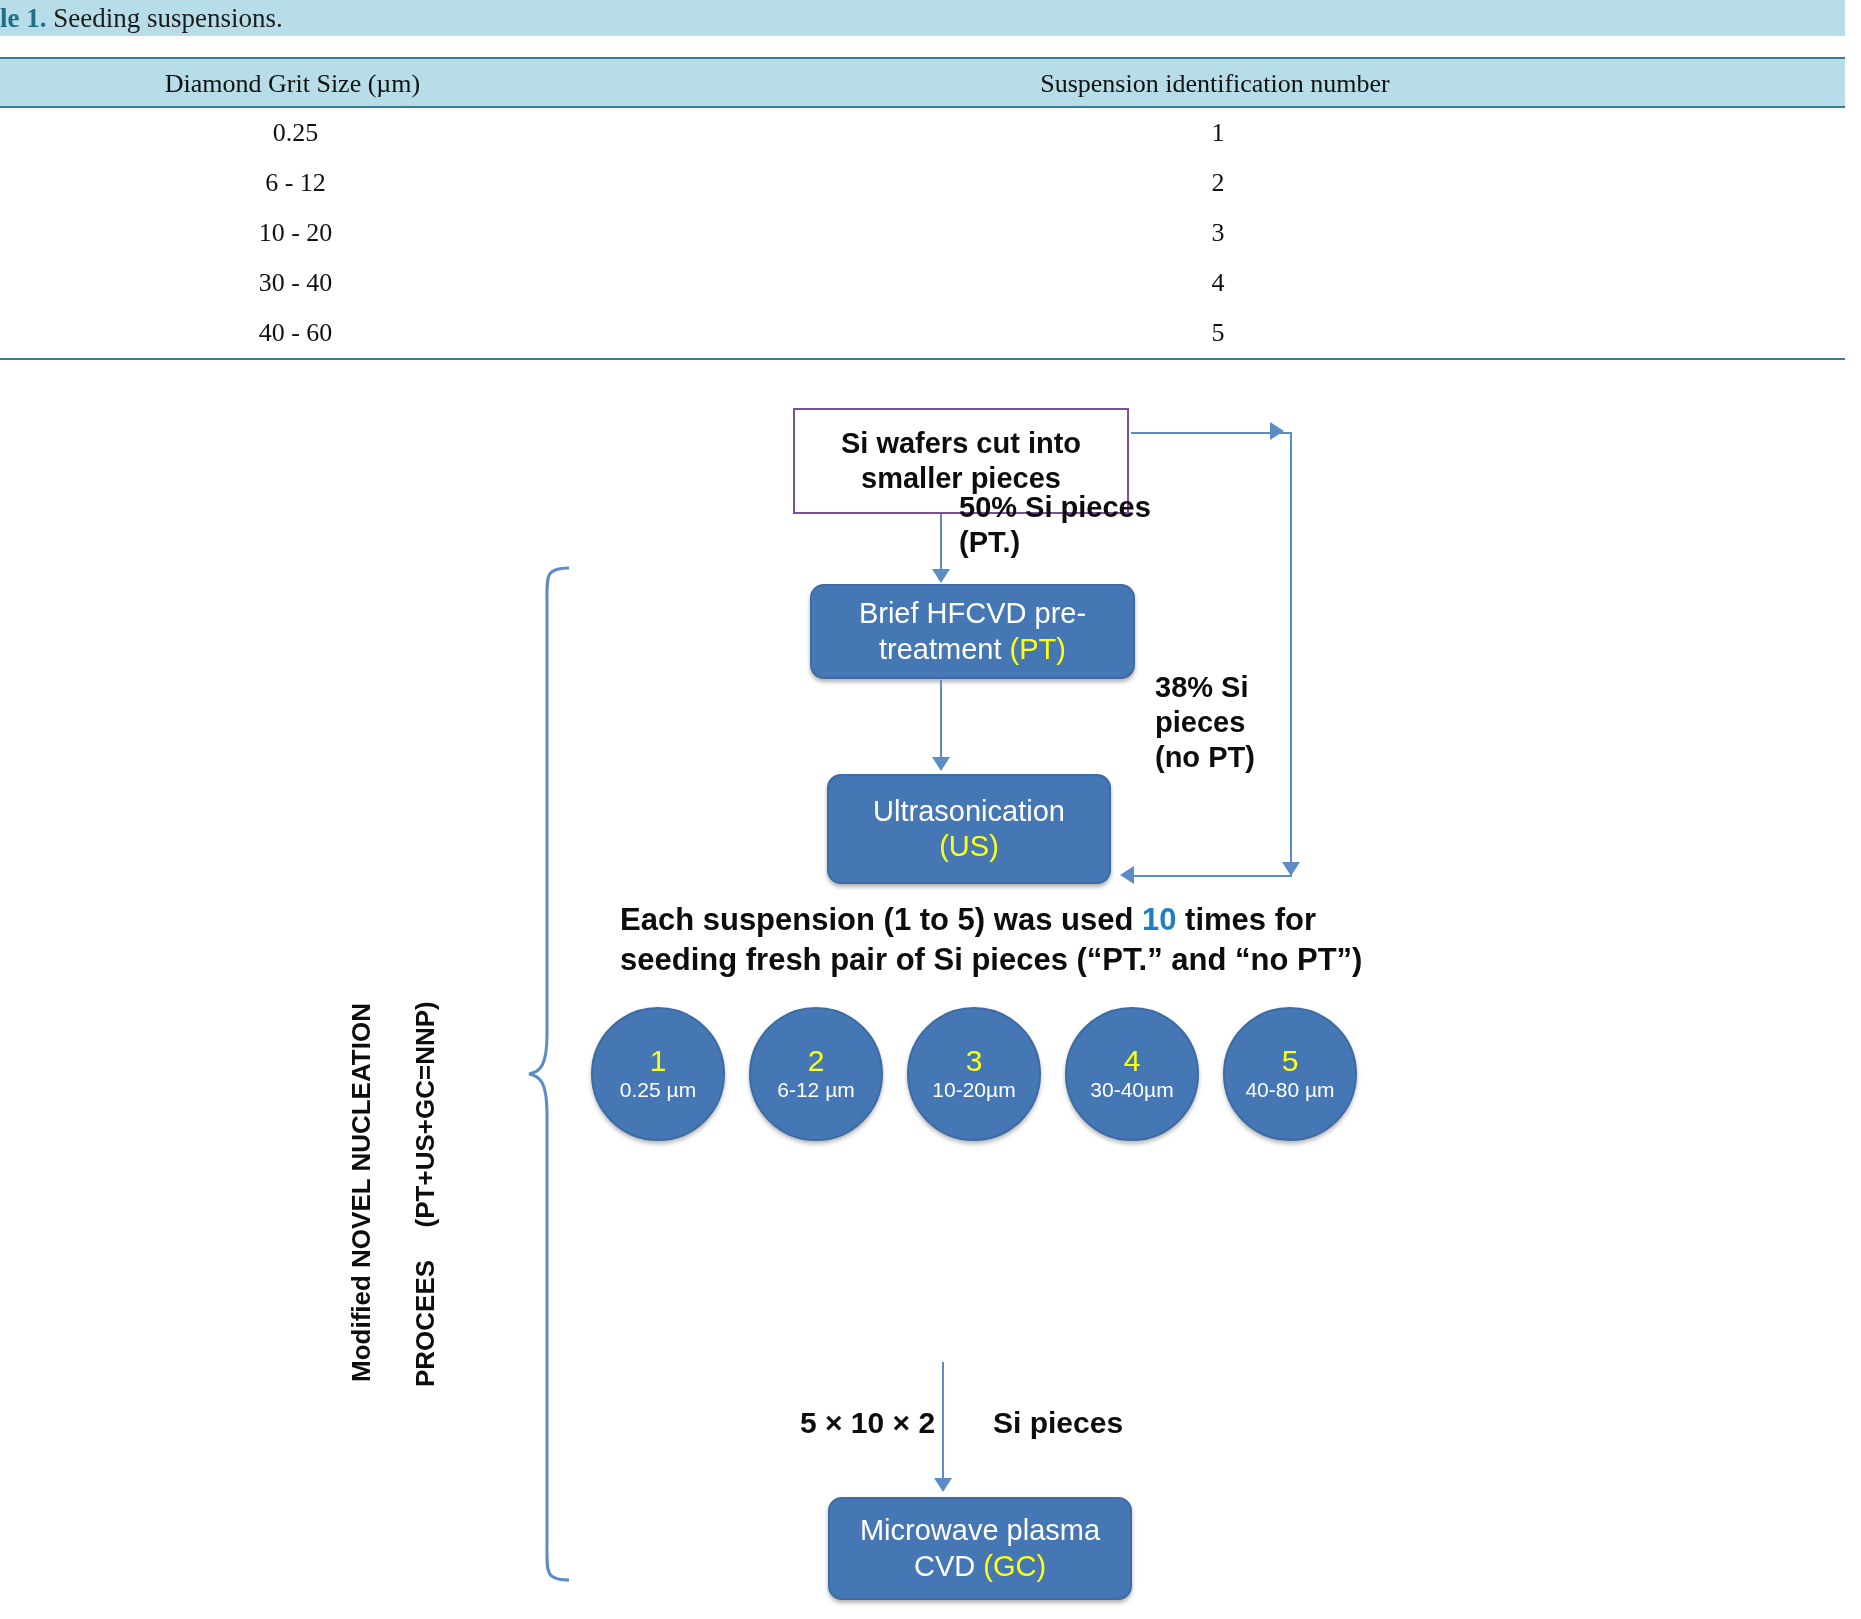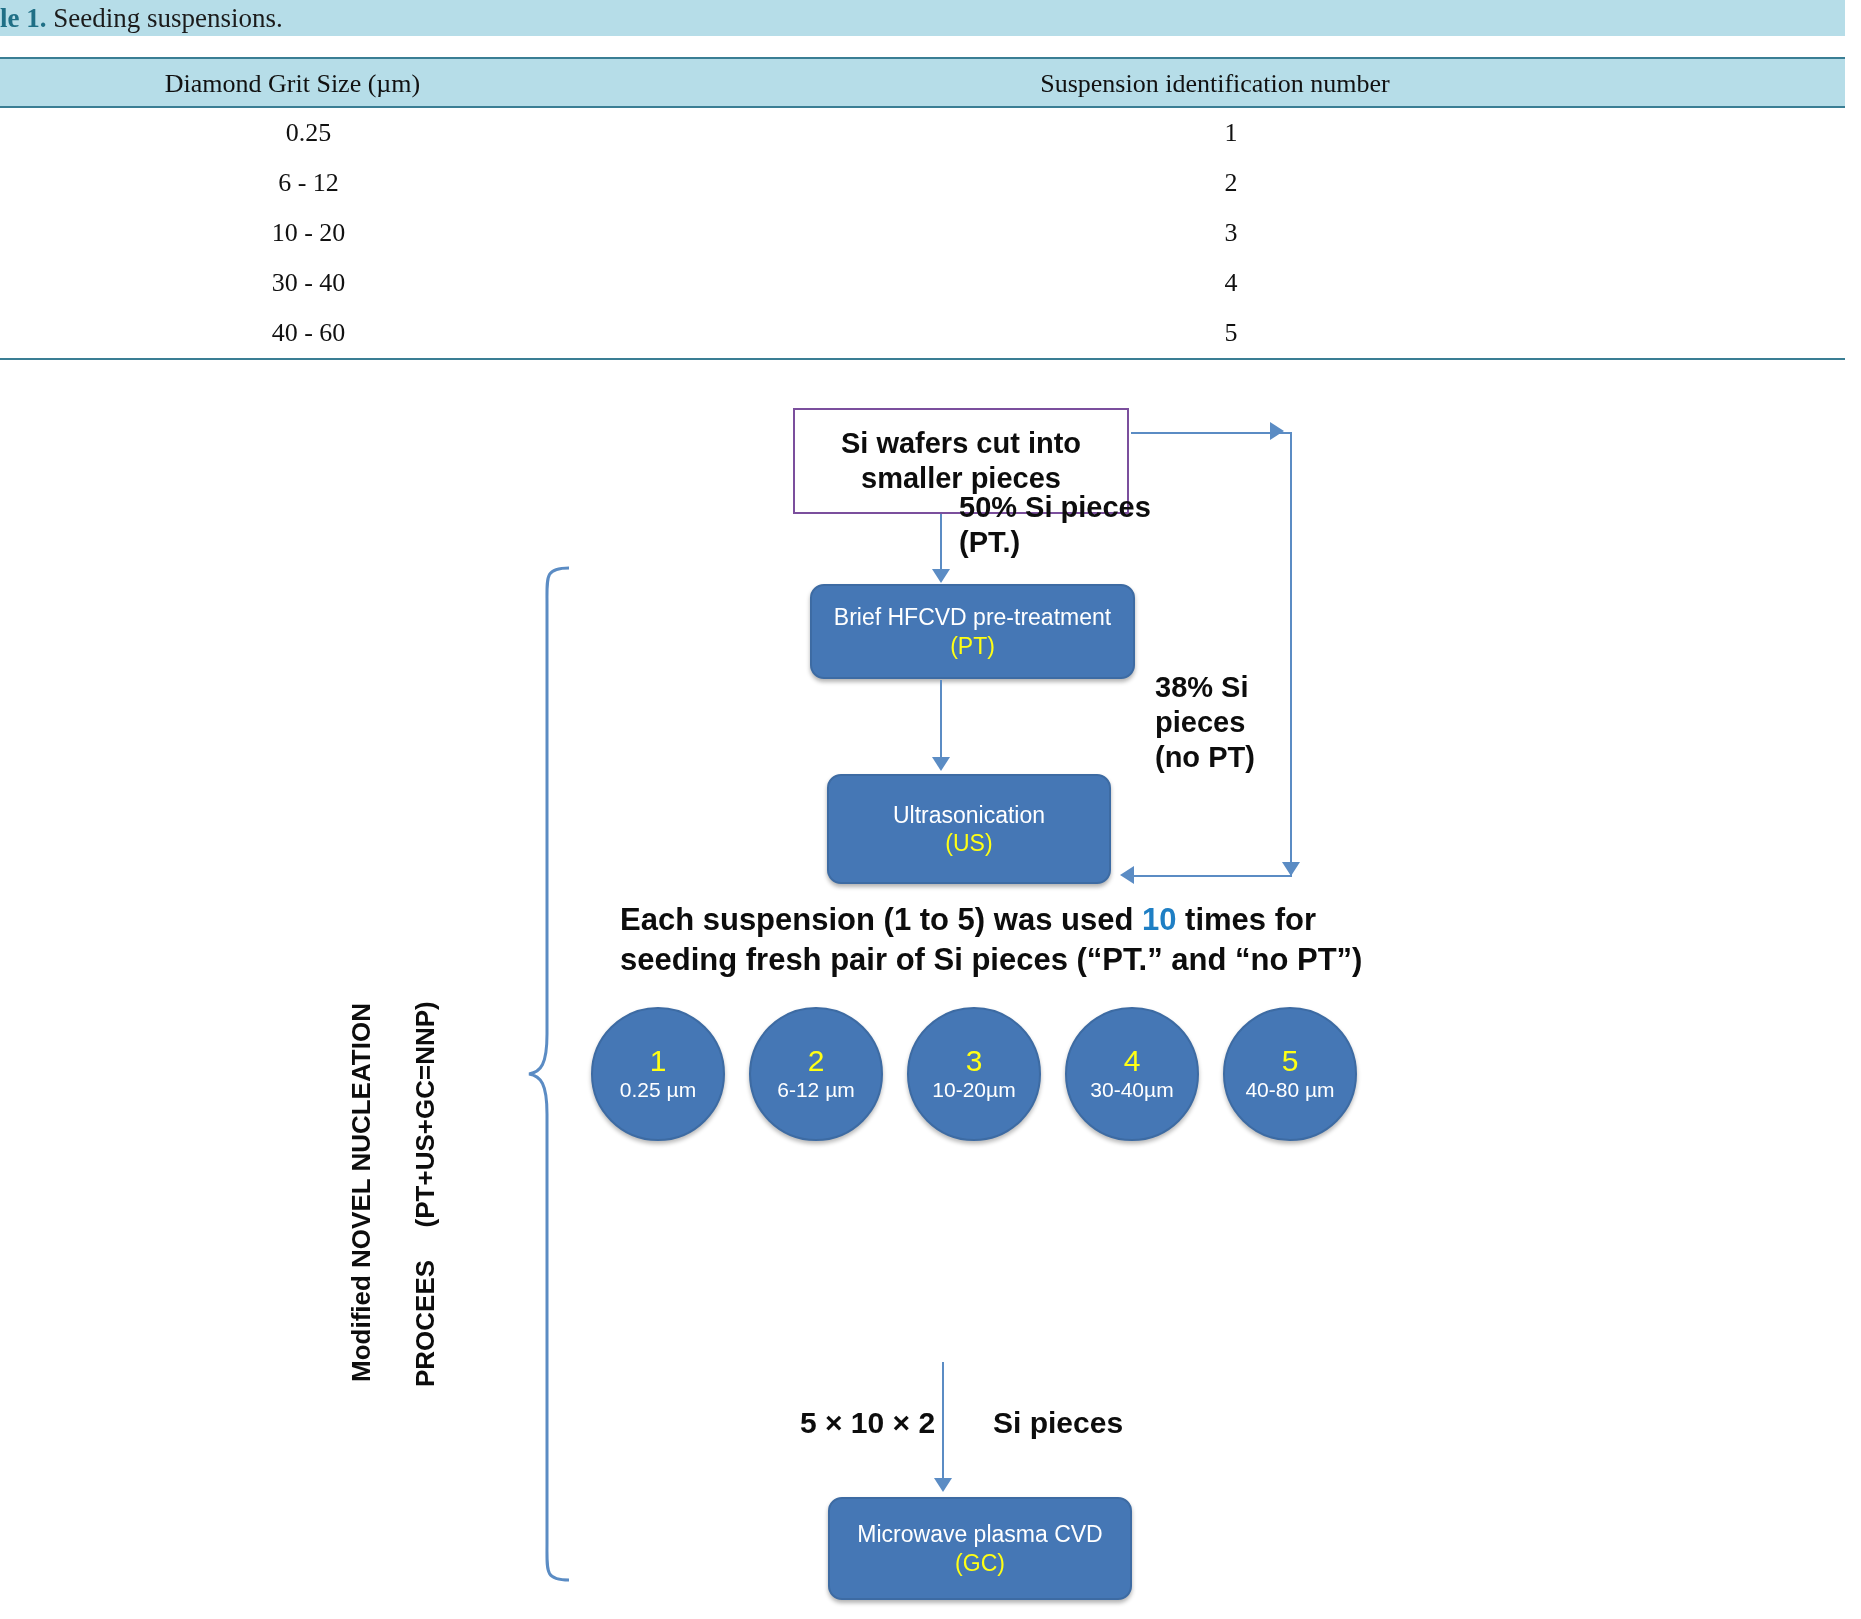--- a/index.html
+++ b/index.html
@@ -35,21 +35,21 @@
     border-bottom:2px solid #3a7e94;
   }
   .th {
     position:absolute; top:60px; height:48px; line-height:48px;
     font-family:"Liberation Serif", serif;
     font-size:26px; color:#111; text-align:center;
   }
   #th-grit { left:0px; width:585px; }
   #th-susp { left:585px; width:1260px; }
 
-  .tbl-body { position:absolute; left:16px; top:108px; width:1845px; }
+  .tbl-body { position:absolute; left:3px; top:108px; width:1845px; }
   .trow { position:relative; height:50px; }
   .td {
     position:absolute; top:0; height:50px; line-height:50px;
     font-family:"Liberation Serif", serif;
     font-size:26px; color:#111; text-align:center;
   }
   .td.c1 { left:0px;   width:585px; }
   .td.c2 { left:585px; width:1260px; }
   .tbl-bottom-rule {
     position:absolute; left:0; top:358px; width:1845px;
@@ -73,21 +73,21 @@
     padding:2px 10px;
   }
 
   
   .bluebox {
     background:#4577b5;
     border:2px solid #3d6ba3;
     border-radius:14px;
     box-shadow: 0 3px 4px rgba(0,0,0,0.30);
     color:#ffffff;
-    font-size:23px; line-height:1.22;
+    font-size:29px; line-height:1.22;
     padding:16px 12px;
   }
   #box-pretreat { left:810px; top:222px; width:325px; height:95px; }
   #box-ultra    { left:827px; top:412px; width:284px; height:110px; }
   #box-mpcvd    { left:828px; top:1135px; width:304px; height:103px; }
   .yellow { color:#ffff14; }
 
   
   .vline { position:absolute; width:0; border-left:2.5px solid #5b8cc4; }
   .hline { position:absolute; height:0; border-top:2.5px solid #5b8cc4; }

